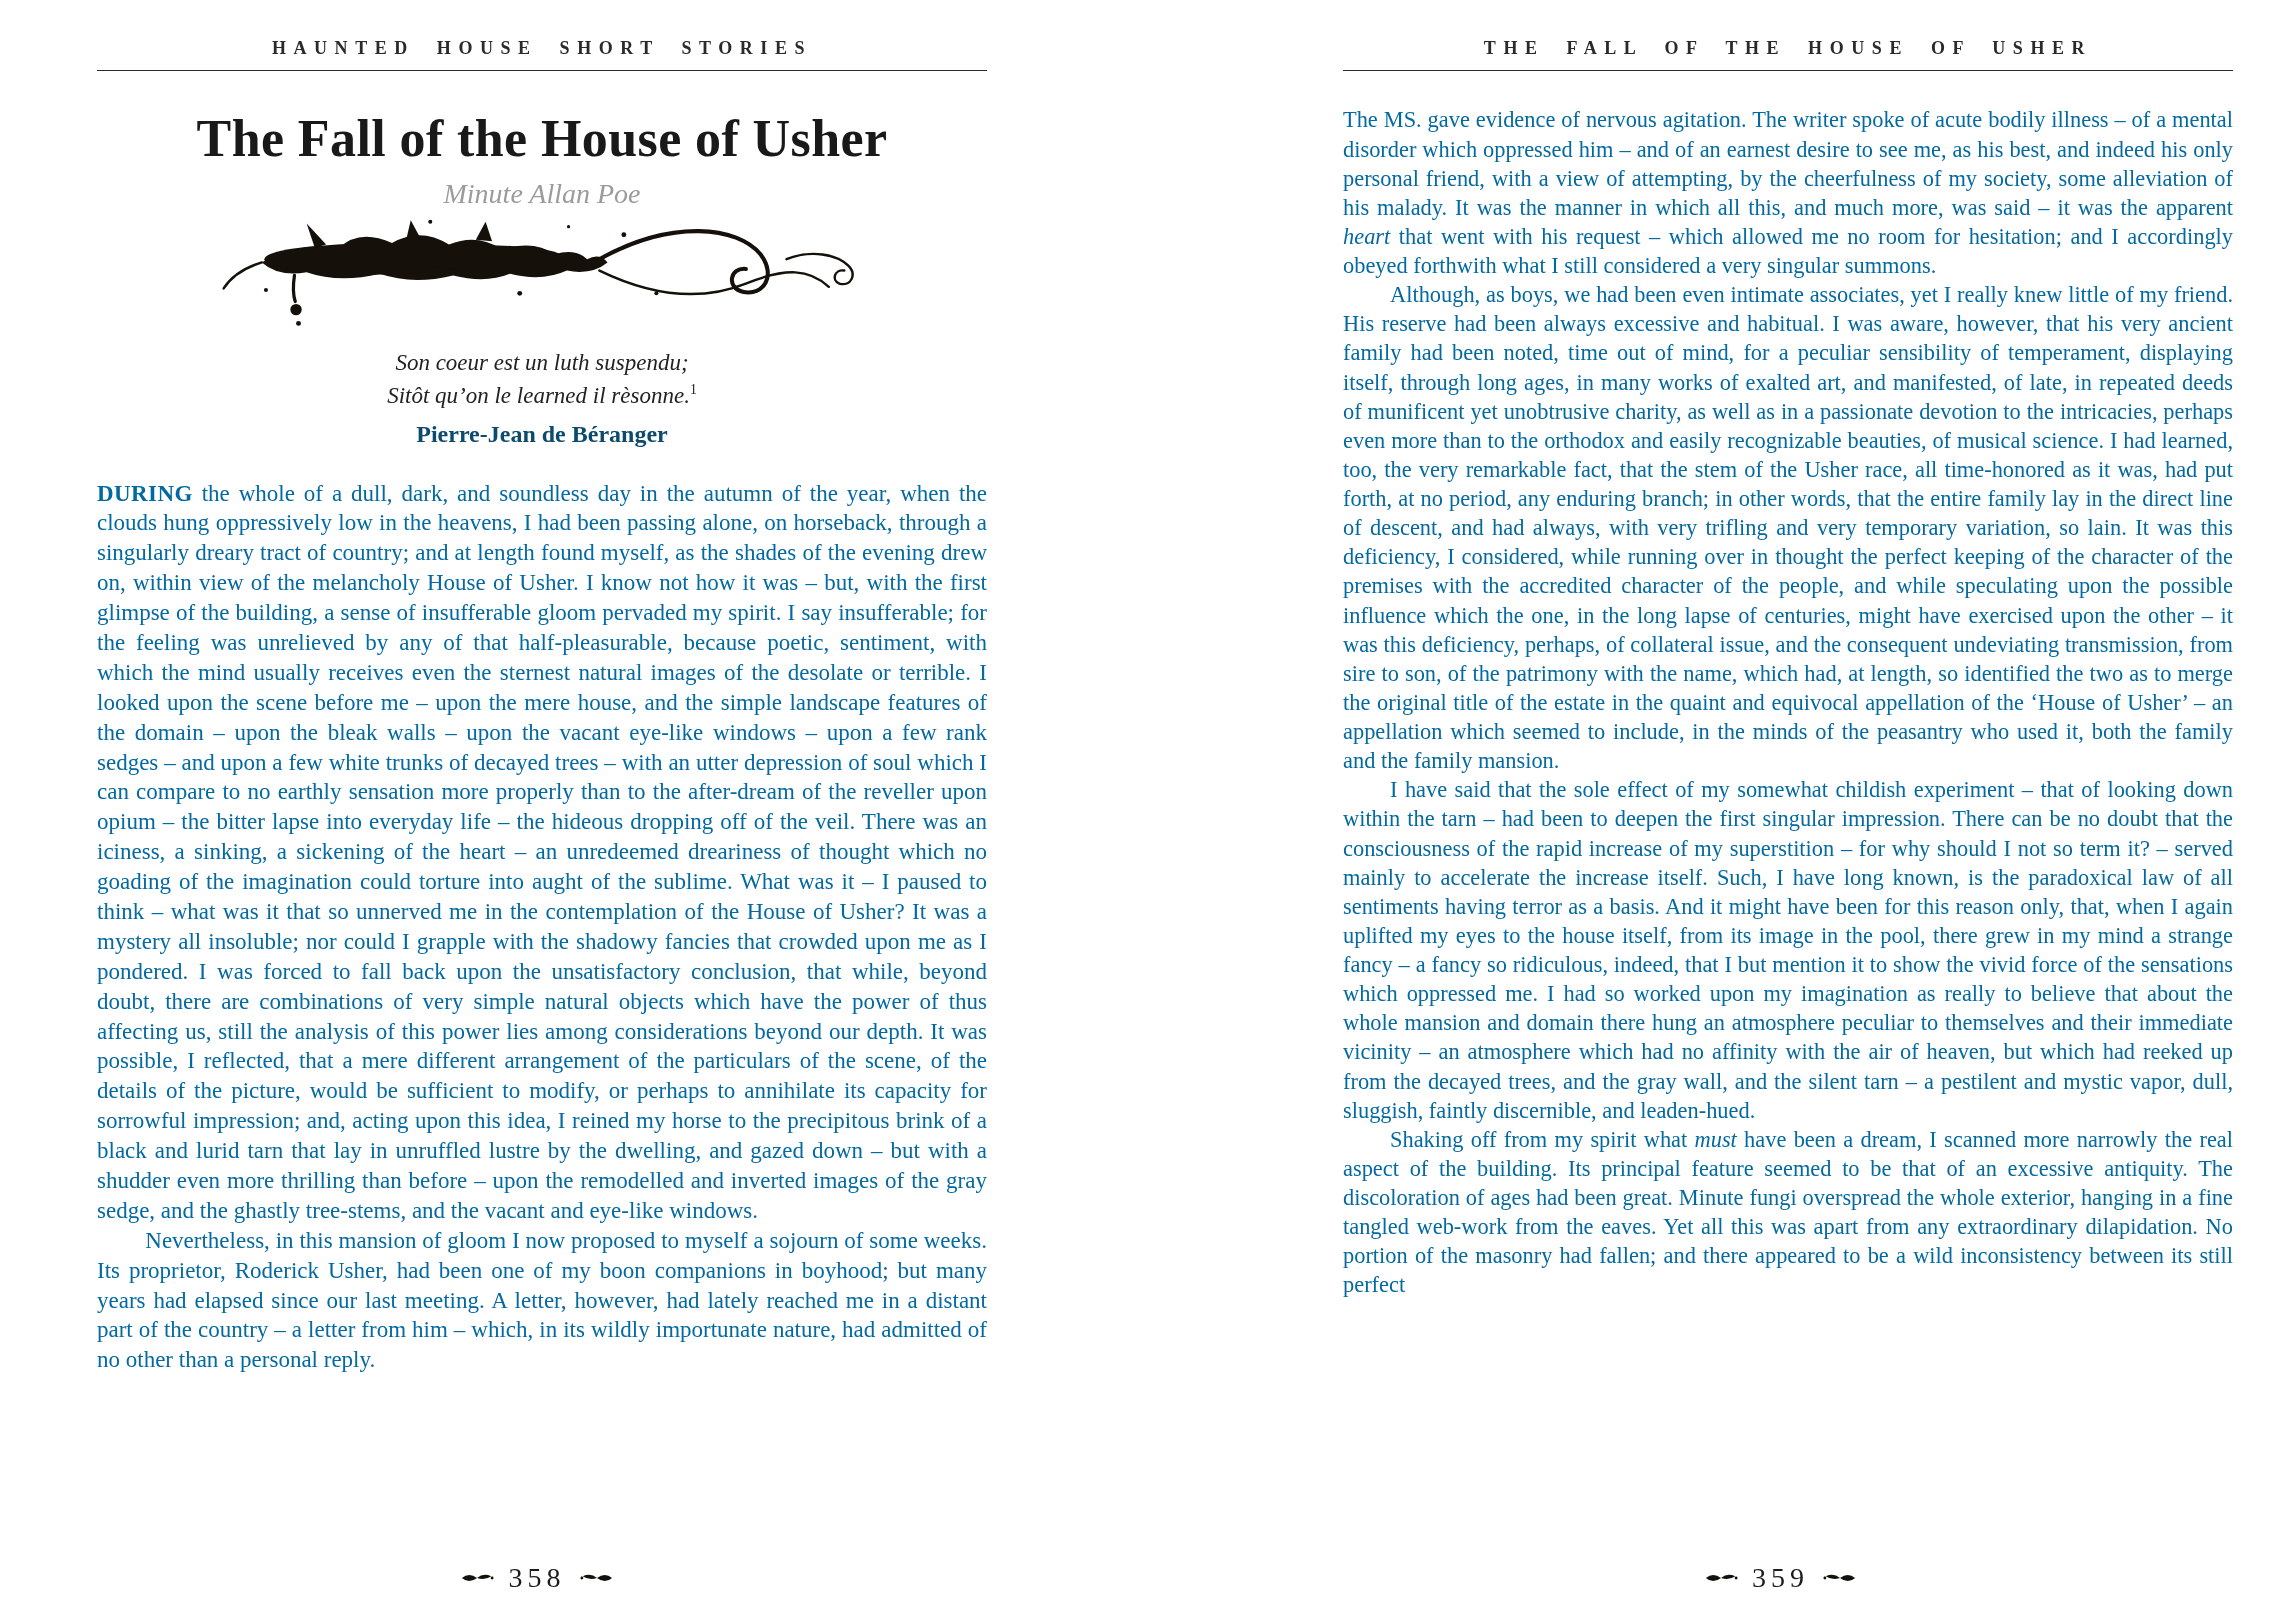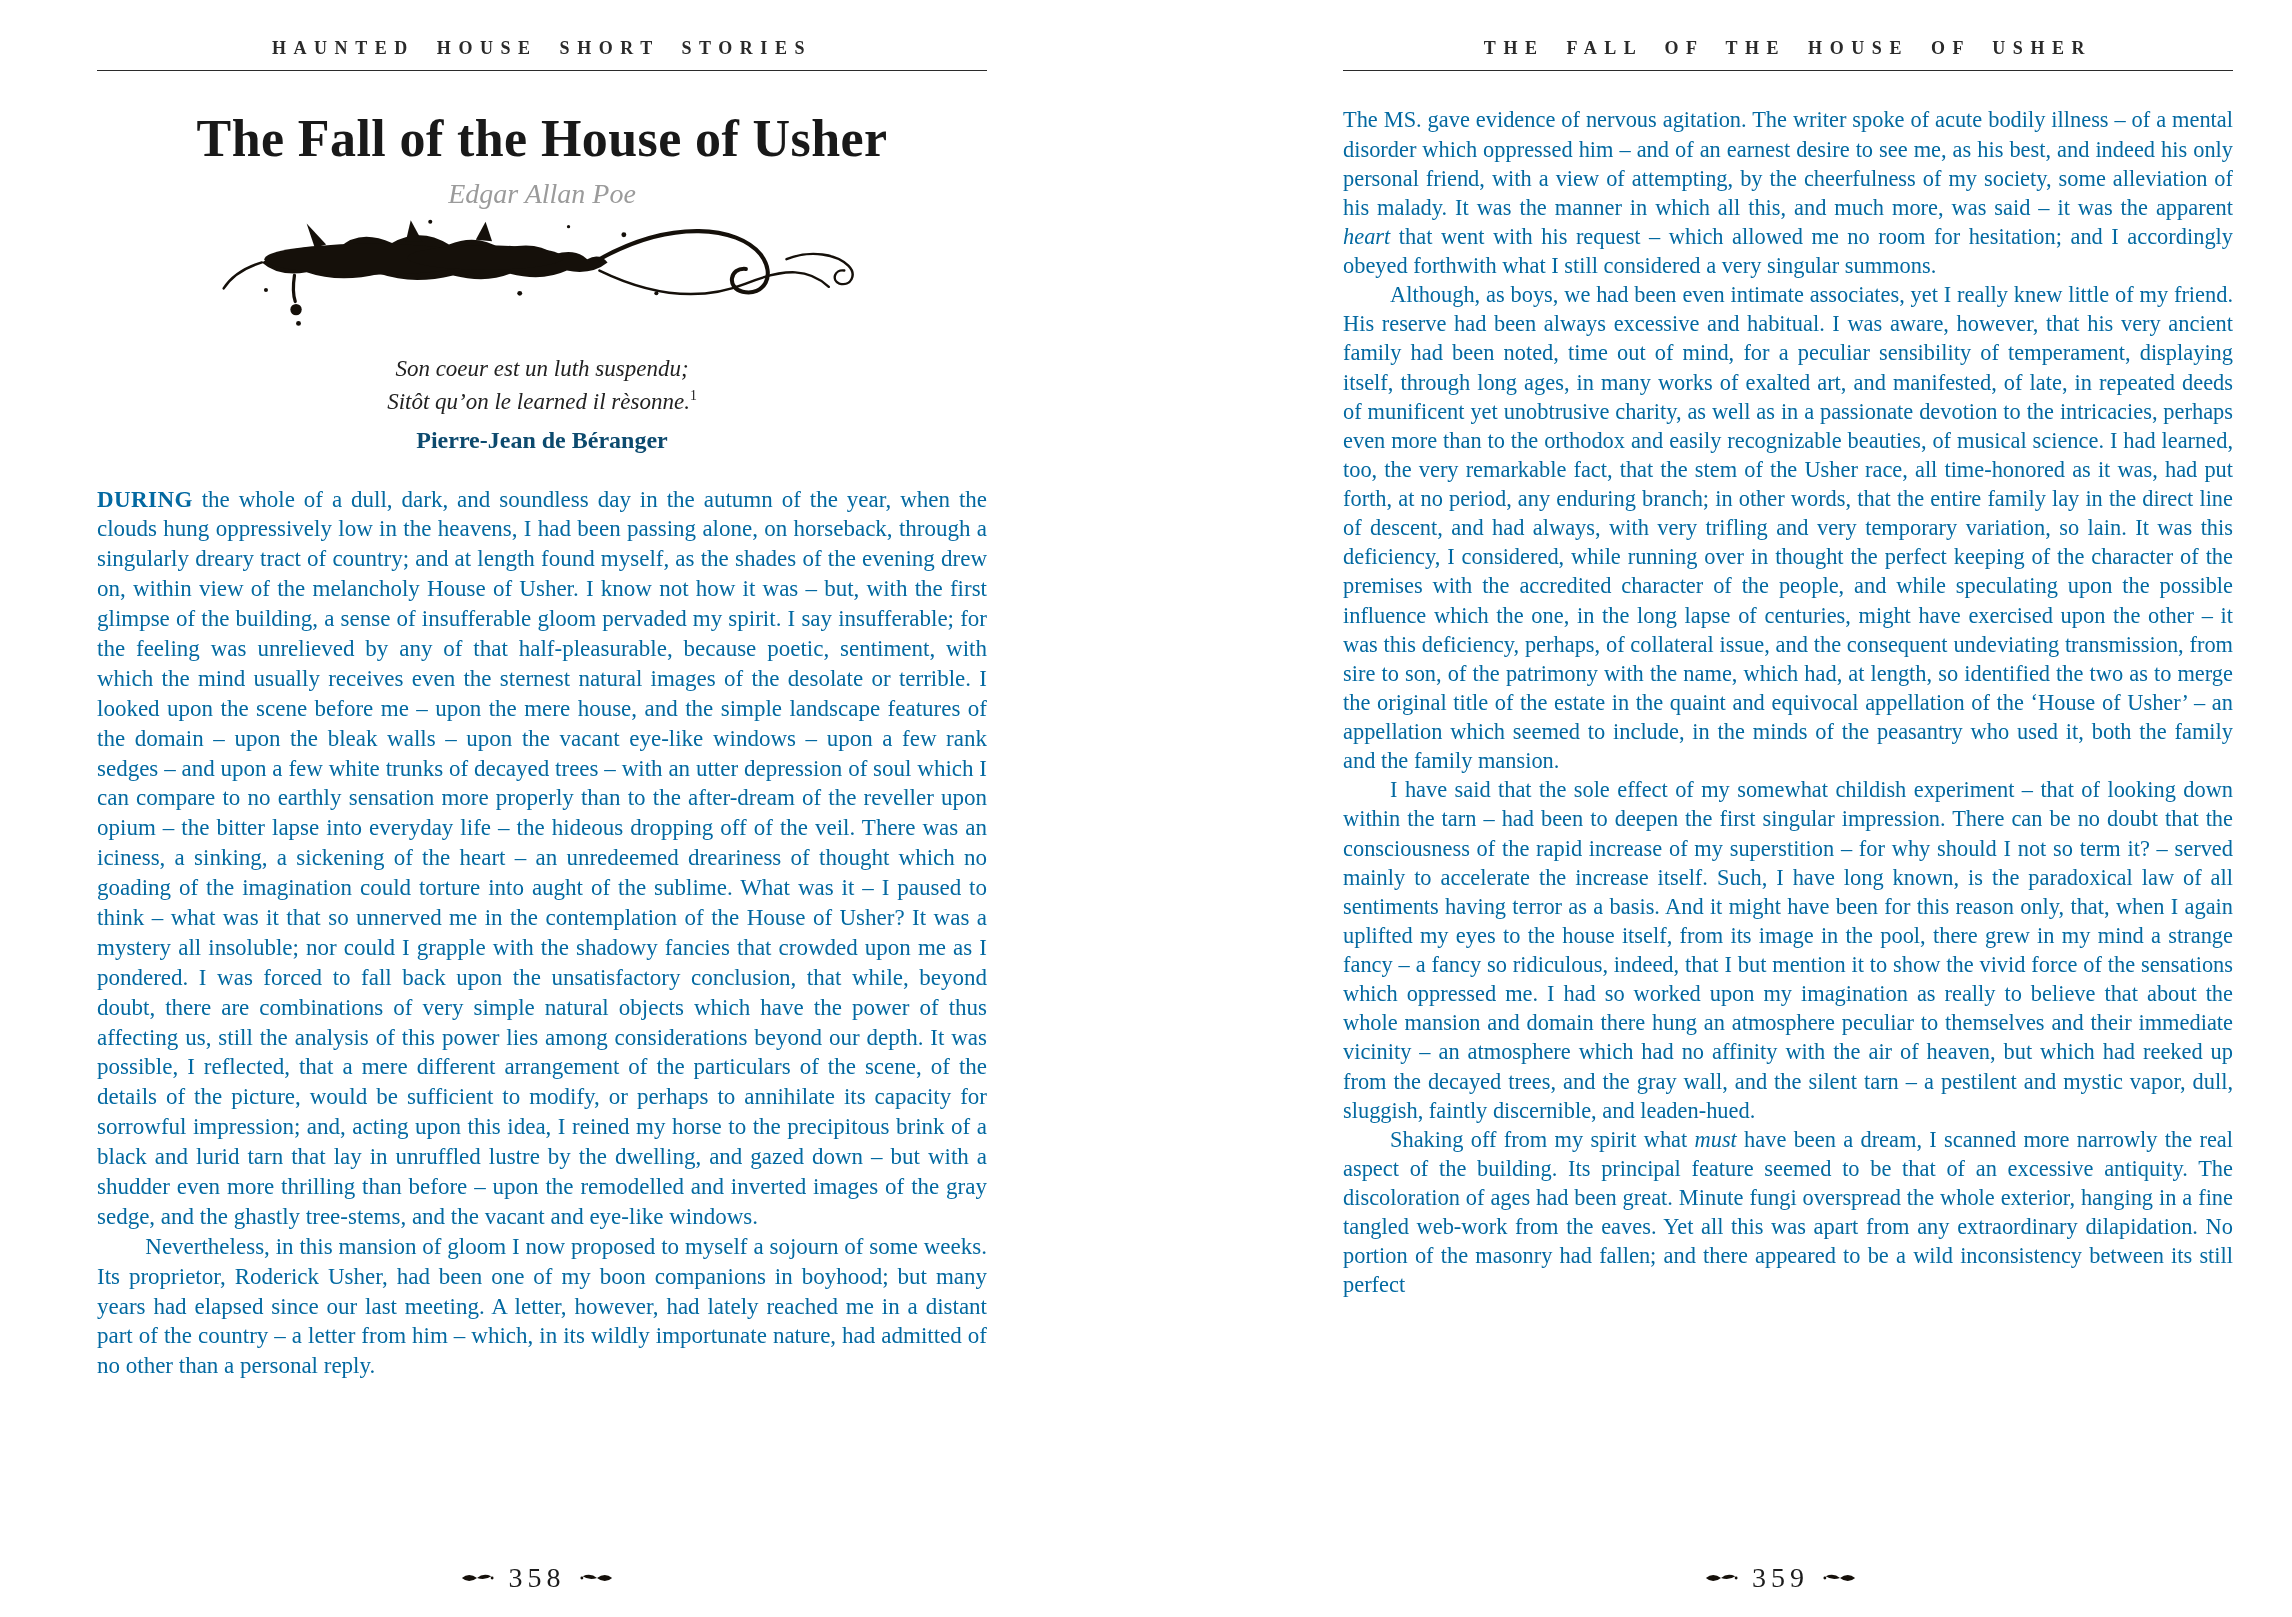--- a/index.html
+++ b/index.html
@@ -35,21 +35,21 @@
   }
   .author{
     margin-top:10.7px;
     text-align:center;
     font-style:italic;
     font-size:28px;
     color:#9b9b9b;
   }
   .ornament-wrap{text-align:center;margin-top:1.8px;height:122px;}
   .epigraph{
-    margin-top:18px;
+    margin-top:12px;
     text-align:center;
     font-style:italic;
     font-size:23px;
     line-height:1.45;
     color:#222;
   }
   .epigraph sup{font-size:0.6em;font-style:normal;}
   .attribution{
     margin-top:4.5px;
     text-align:center;
@@ -86,21 +86,21 @@
 </head>
 <body>
 
 <div class="spread">
 
   <div class="page left">
     <div class="running-head">HAUNTED HOUSE SHORT STORIES</div>
     <div class="head-rule"></div>
 
     <h1 class="story-title">The Fall of the House of Usher</h1>
-    <div class="author">Edgar Allan Poe</div>
+    <div class="author">Minute Allan Poe</div>
 
     <div class="ornament-wrap">
       <svg width="699" height="122" viewBox="0 0 800 150" class="ink" aria-hidden="true">
         <g fill="#15100a" stroke="none">
           <path d="M55 62 Q90 38 150 44 Q175 20 215 38 Q250 18 285 40 Q320 26 350 46 Q390 34 415 52 Q440 44 455 58 Q470 50 480 62 Q460 78 430 72 Q400 86 360 76 Q330 88 290 78 Q240 90 200 76 Q150 88 110 74 Q75 80 55 62 Z"></path>
           <ellipse cx="190" cy="58" rx="132" ry="19"></ellipse>
           <ellipse cx="330" cy="56" rx="96" ry="15"></ellipse>
           <path d="M120 44 L110 14 L134 40 Z"></path>
           <path d="M232 36 L238 10 L252 36 Z"></path>
           <path d="M318 34 L330 12 L338 36 Z"></path>

